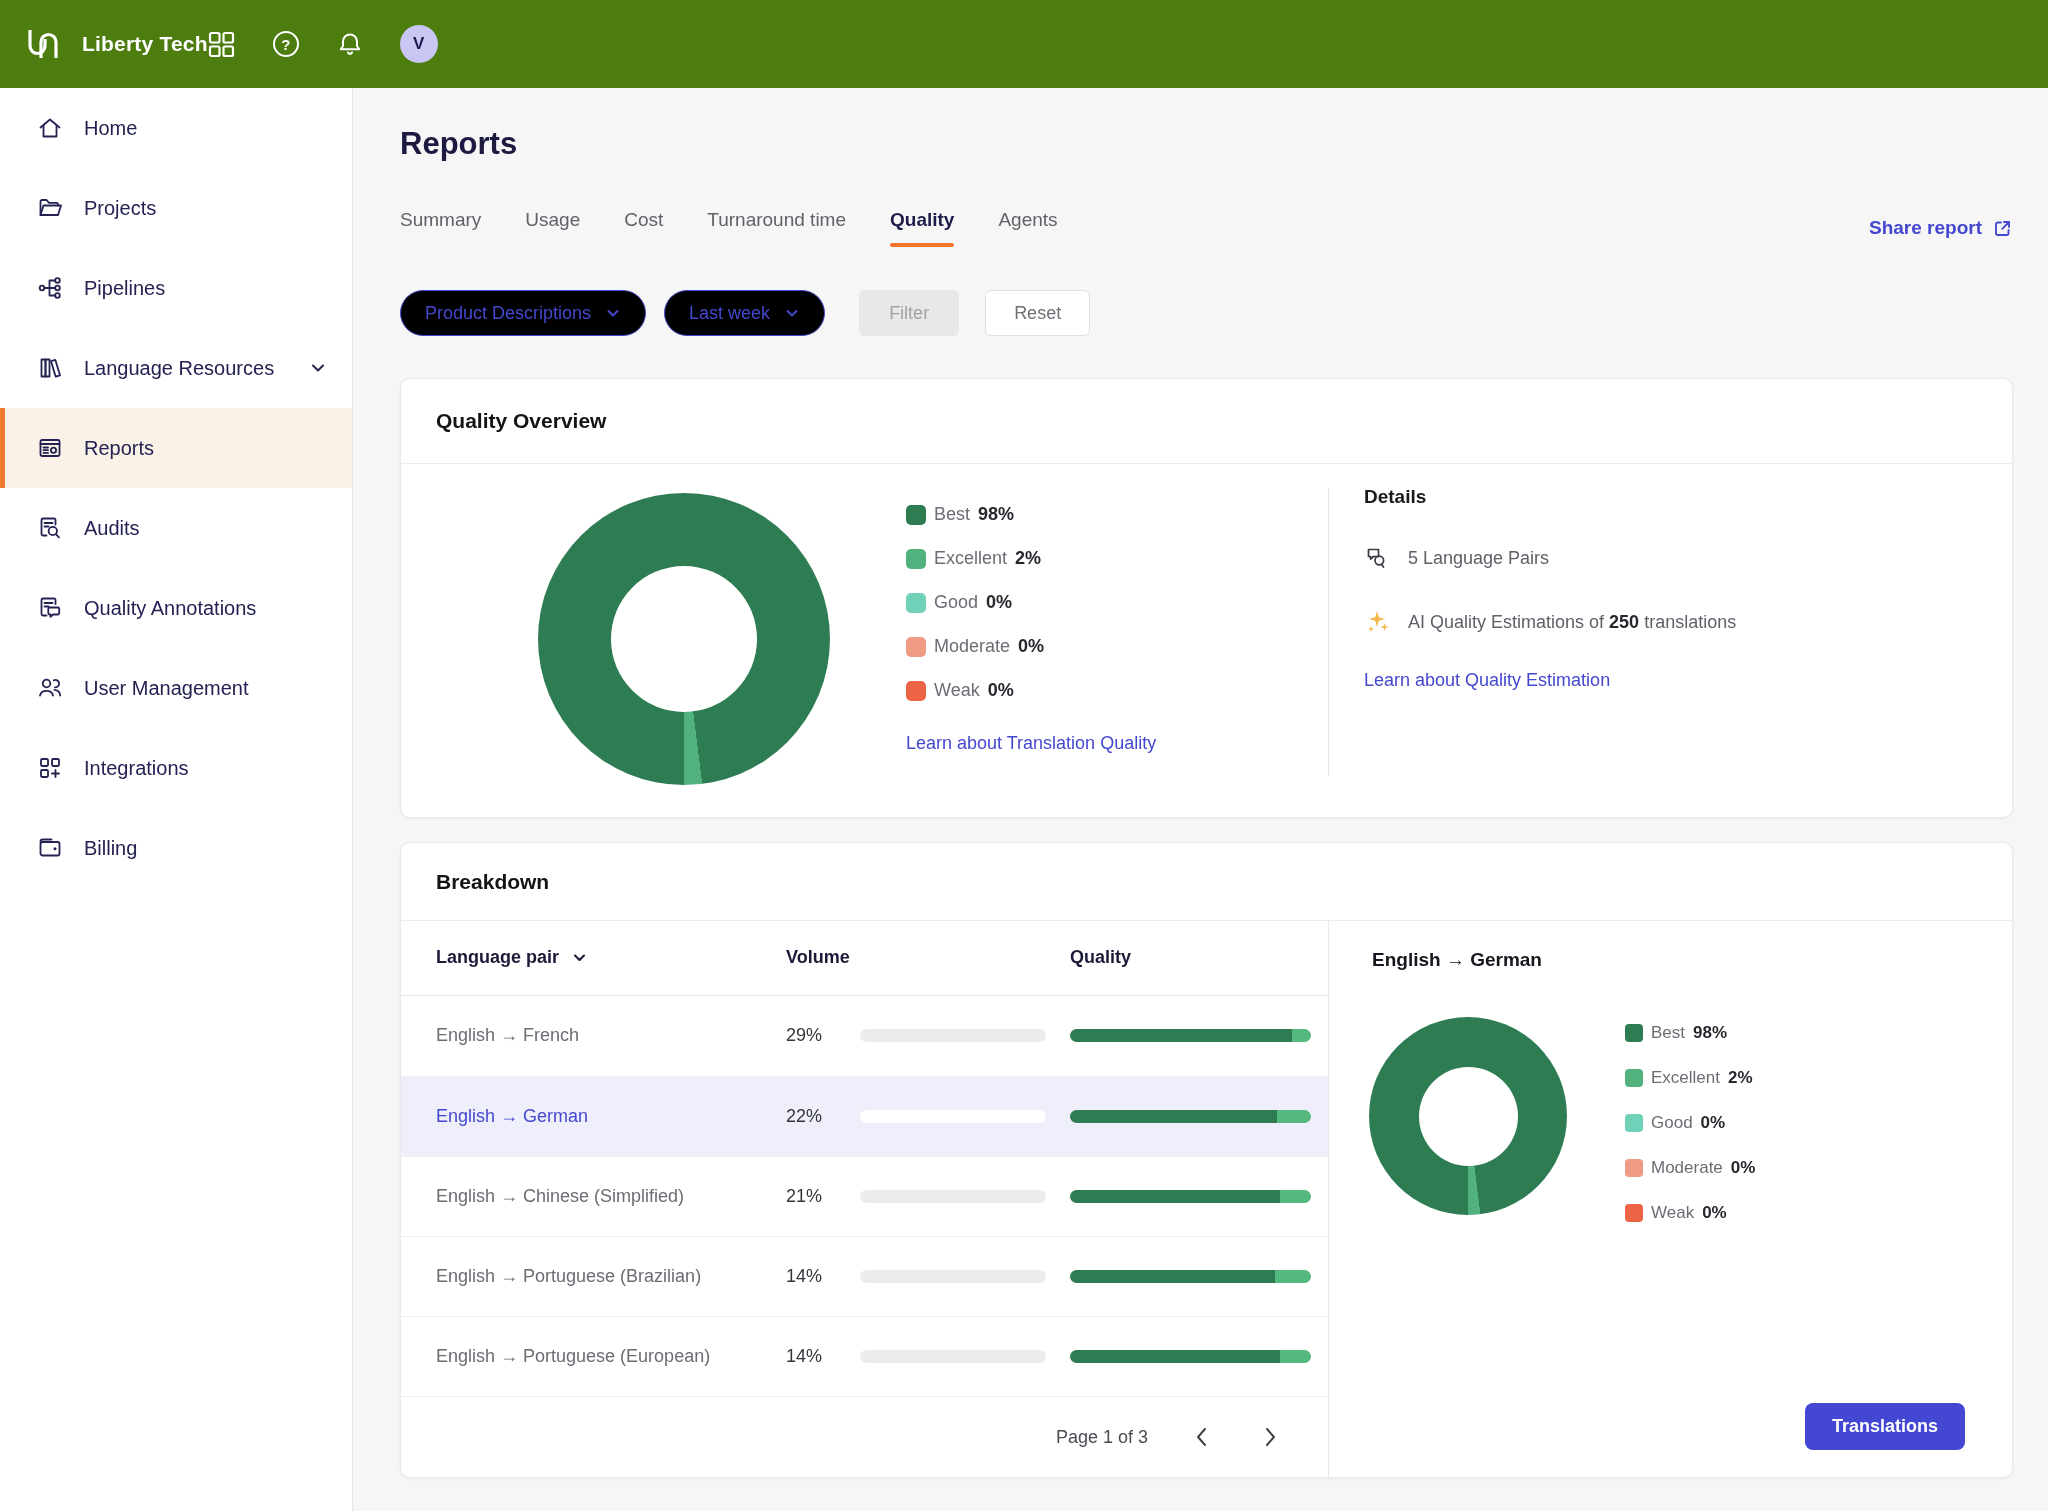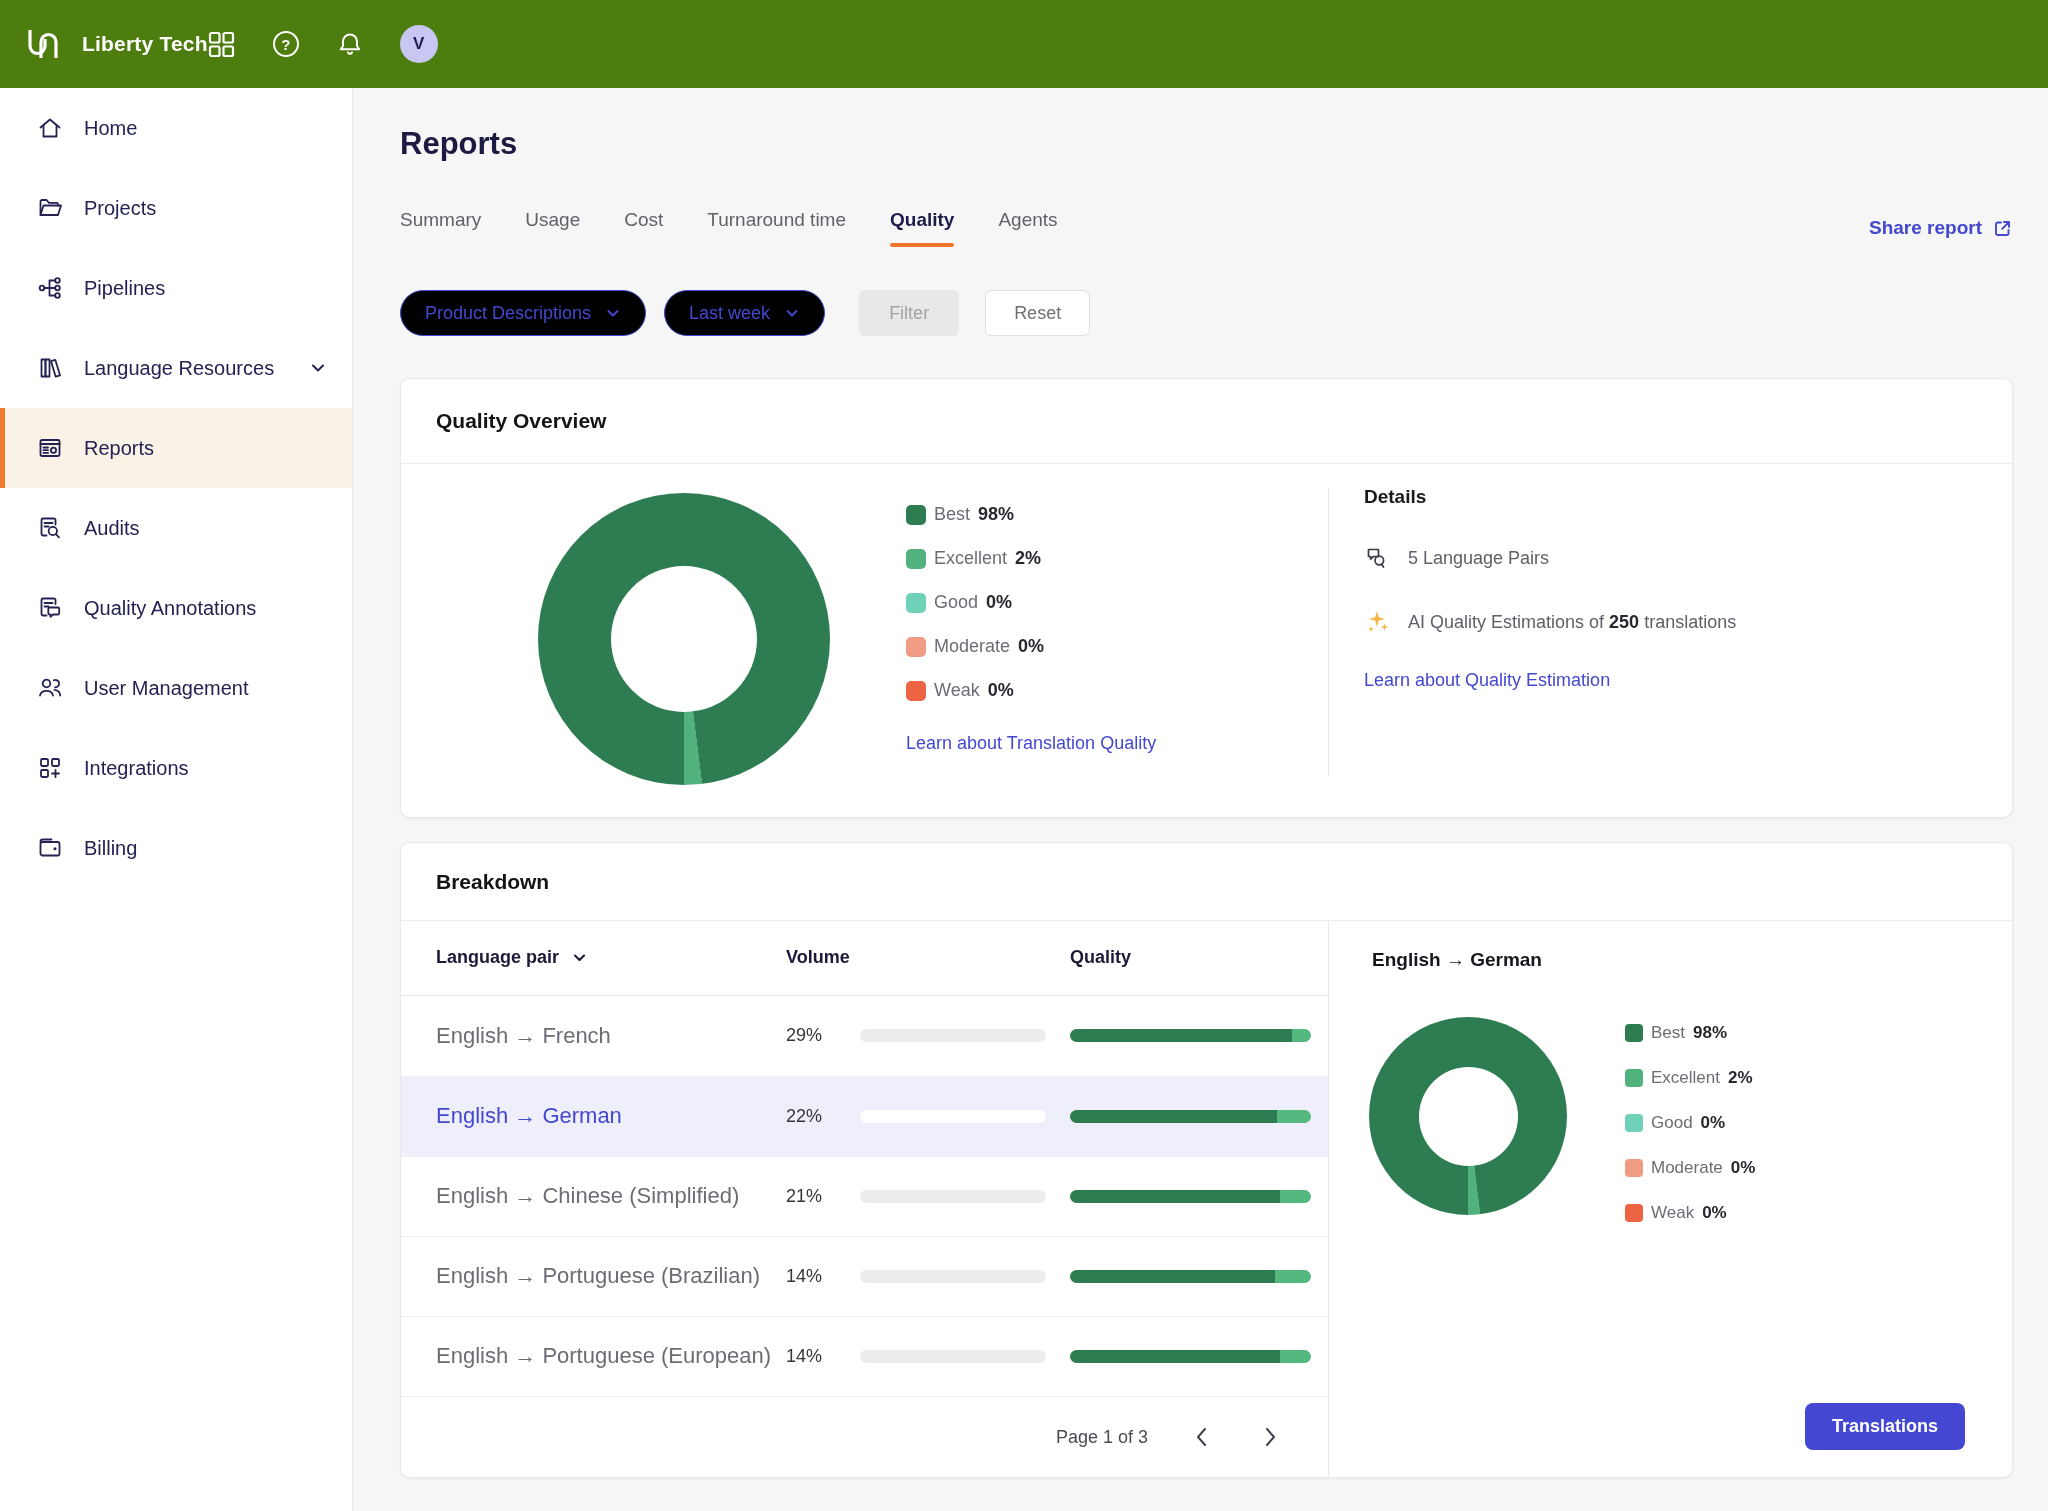--- a/index.html
+++ b/index.html
@@ -69,21 +69,21 @@
   .breakdown { margin-top:24px; height:636px; }
   .breakdown .card-header { height:78px; }
   .breakdown-body { display:flex; height:557px; }
   .table-pane { width:927px; flex:0 0 927px; display:flex; flex-direction:column; }
   .thead, .row { display:grid; grid-template-columns:350px 284px 1fr; align-items:center; padding:0 25px 0 35px; }
   .thead { height:75px; border-bottom:1px solid #E8E8EA; font-size:18px; font-weight:700; color:#1B1A38; }
   .th-sort { display:flex; align-items:center; gap:12px; cursor:pointer; }
   .rows { flex:0 0 auto; }
   .row { height:80px; cursor:pointer; }
   .row + .row { border-top:1px solid #F0F0F2; }
-  .pair { font-size:22px; color:#6B6D74; }
+  .pair { font-size:18px; color:#6B6D74; }
   .row.selected { background:#EEEFFB; }
   .row.selected .pair { color:#4448CE; font-weight:500; }
   .row.selected .vol-track { background:#fff; }
   .vol { display:flex; align-items:center; gap:24px; }
   .vol-pct { width:50px; font-size:18px; color:#34363C; }
   .vol-track { width:186px; height:13px; border-radius:7px; background:#ECECEE; overflow:hidden; }
   .vol-fill { height:100%; border-radius:7px; background:#4045D2; }
   .q-bar { width:241px; height:13px; border-radius:7px; }
   .pagination { margin-top:auto; height:83px; border-top:1px solid #EFEFF1; display:flex; align-items:center; justify-content:flex-end; gap:40px; padding-right:44px; }
   .page-label { font-size:18px; color:#4A4C53; }

